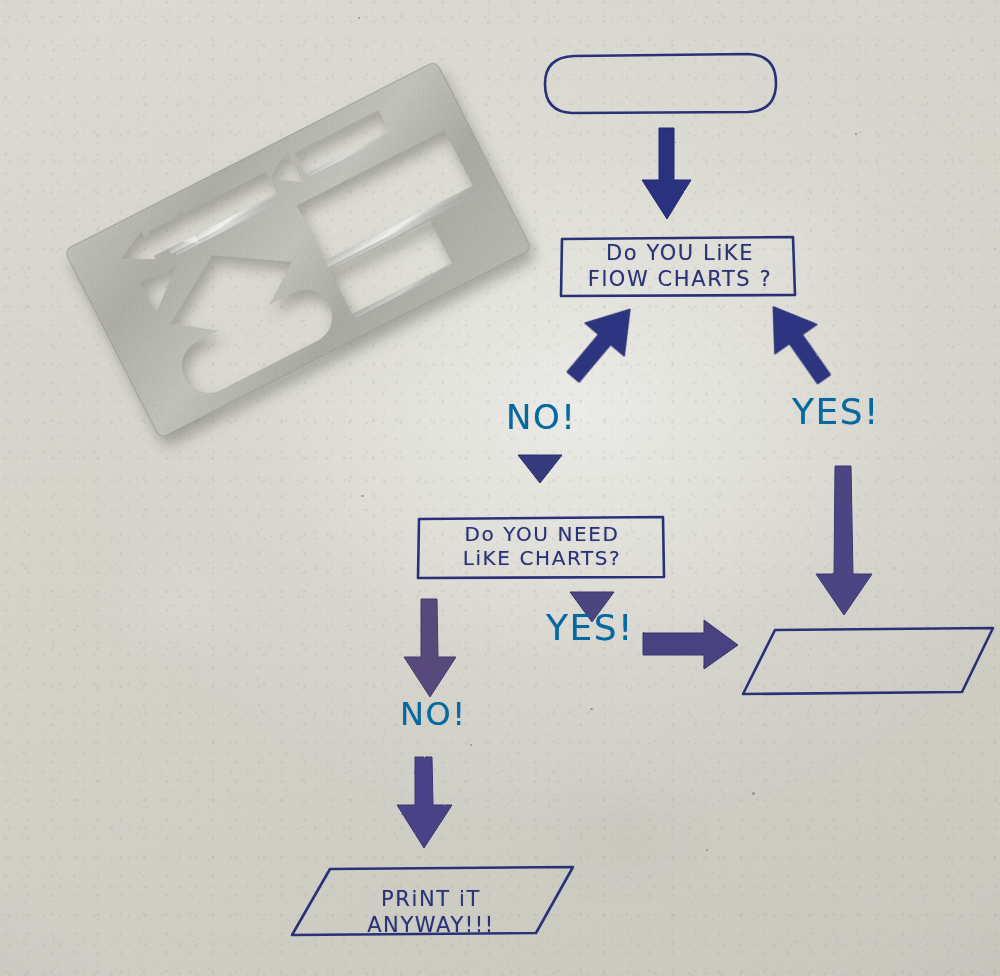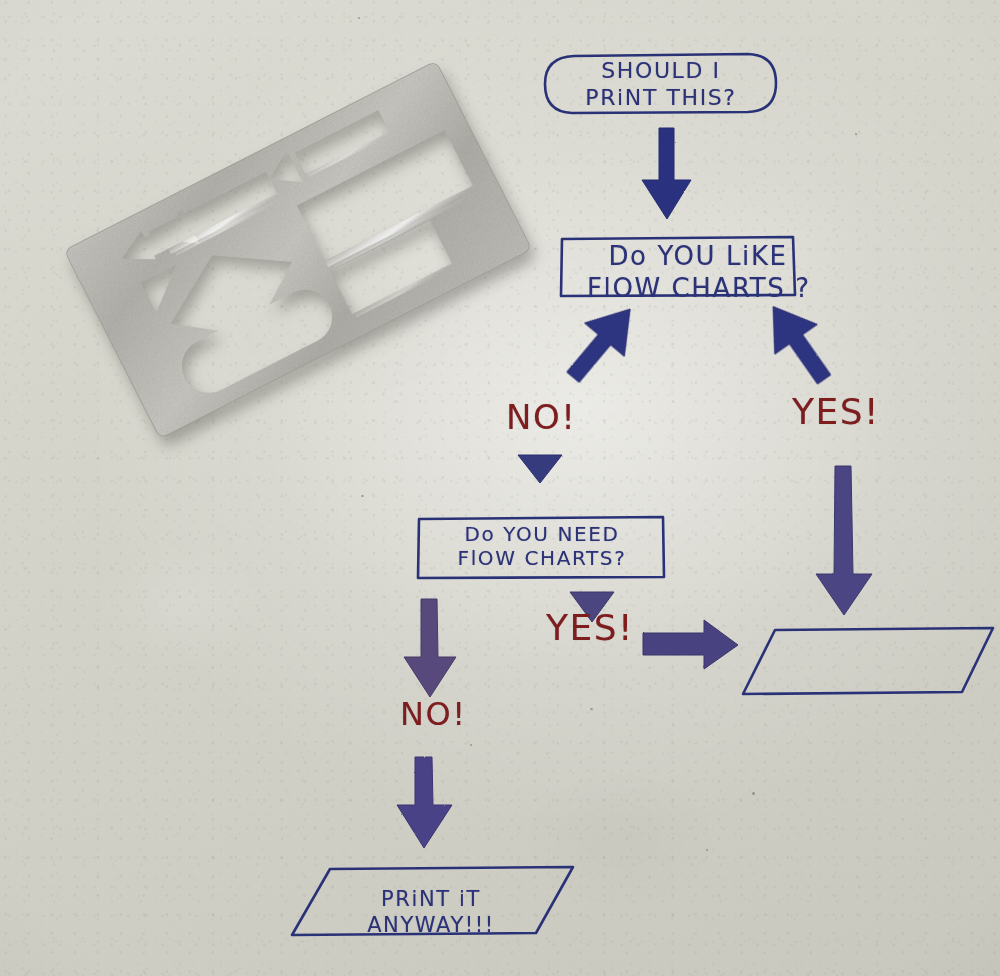--- a/index.html
+++ b/index.html
@@ -77,21 +77,21 @@
     text-align: center;
     line-height: 1.22;
     letter-spacing: 1.6px;
     white-space: pre;
     pointer-events: none;
     text-shadow: 0 0 1px rgba(43,50,119,0.35);
     font-family: "DejaVu Sans", sans-serif;
   }
   .label-text {
     position: absolute;
-    color: #7f1d1d;
+    color: #0369a1;
     letter-spacing: 1.5px;
     white-space: pre;
     font-family: "DejaVu Sans", sans-serif;
     text-shadow: 0 0 1px rgba(47,48,112,0.3);
   }
   .hit {
     position: absolute;
     cursor: default;
   }
 </style>
@@ -225,33 +225,29 @@
       <path d="M 421 599 L 437 599 L 438 657 L 456 657 L 430 697 L 404 657 L 421 657 Z" fill="#584a7c" stroke="#463b66" stroke-width="1"></path>
 
       <path d="M 570 592 L 614 592 L 592 622 Z" fill="#4c4480" stroke="#3d3768" stroke-width="1"></path>
 
       <path d="M 643 633 L 704 633 L 704 620 L 738 645 L 704 669 L 704 655 L 643 655 Z" fill="#4a4280" stroke="#3b3568" stroke-width="1"></path>
 
       <path d="M 415 757 L 432 757 L 433 805 L 452 805 L 424 848 L 397 805 L 415 805 Z" fill="#4a4287" stroke="#3a3470" stroke-width="1"></path>
     </g>
   </svg>
 
-  <div class="hit" style="left:545px;top:54px;width:232px;height:60px;">
-    <div class="node-text" style="left:0;top:4px;width:232px;font-size:22px;">SHOULD I
-PRiNT THIS?</div>
-  </div>
 
   <div class="hit" style="left:561px;top:237px;width:235px;height:60px;">
-    <div class="node-text" style="left:26px;top:4px;width:222px;font-size:26px;">Do YOU LiKE
+    <div class="node-text" style="left:8px;top:4px;width:222px;font-size:21px;">Do YOU LiKE
 FlOW CHARTS ?</div>
   </div>
 
   <div class="hit" style="left:418px;top:517px;width:247px;height:62px;">
     <div class="node-text" style="left:10px;top:5px;width:228px;font-size:20px;">Do YOU NEED
-FlOW CHARTS?</div>
+LiKE CHARTS?</div>
   </div>
 
 
   <div class="hit" style="left:292px;top:867px;width:282px;height:69px;">
     <div class="node-text" style="left:28px;top:20px;width:222px;font-size:21px;">PRiNT iT
 ANYWAY!!!</div>
   </div>
 
   <div class="label-text" style="left:506px;top:397px;font-size:34px;">NO!</div>
 

